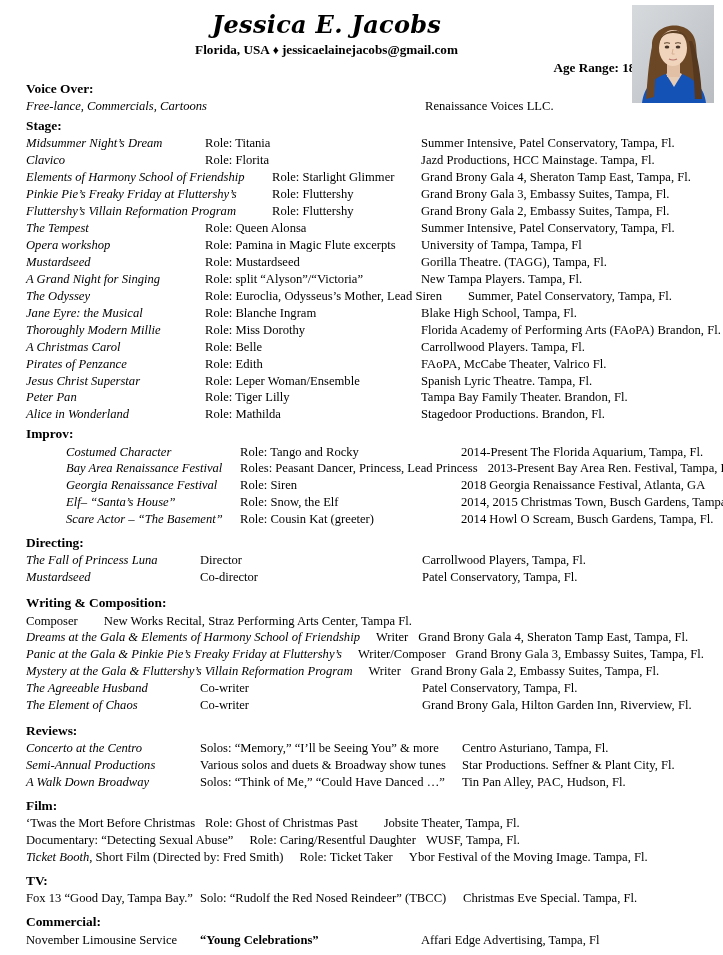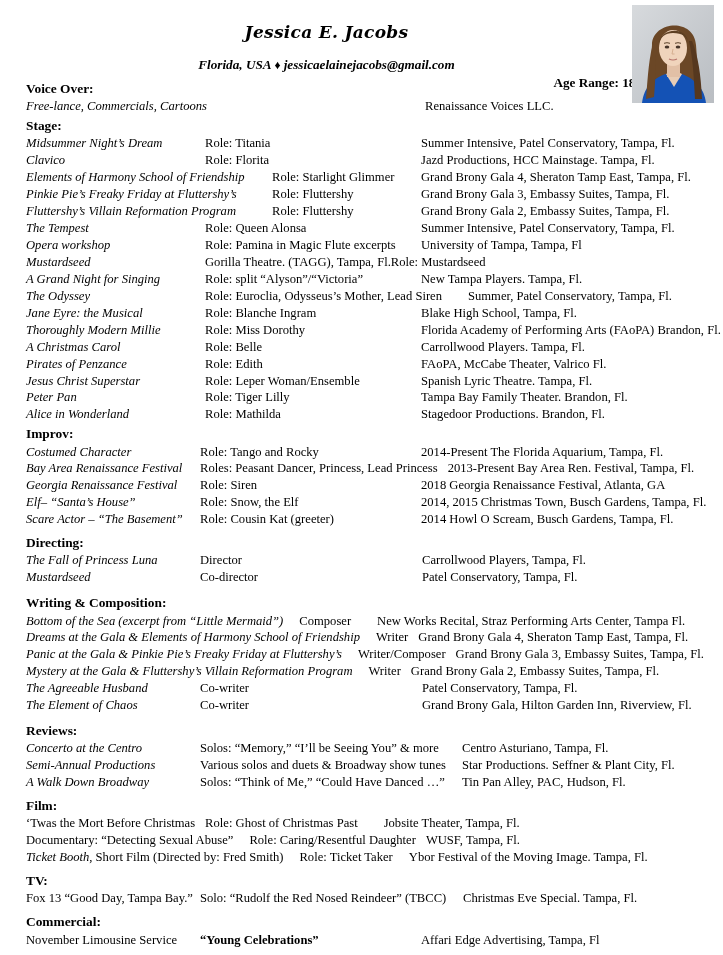--- a/index.html
+++ b/index.html
@@ -29,34 +29,33 @@
     position: relative;
     padding-top: 9px;
     height: 78px;
     box-sizing: border-box;
   }
   .name {
     text-align: center;
     font-family: "DejaVu Serif", "Liberation Serif", serif;
     font-style: italic;
     font-weight: bold;
-    font-size: 17px;
+    font-size: 24px;
     letter-spacing: 0.3px;
-    margin: 12px;
+    margin: 0;
     padding-right: 70px;
     line-height: 1.35;
   }
   .contact-line {
     text-align: center;
     font-weight: bold;
     font-size: 13.2px;
     margin: 0;
     padding-right: 70px;
     line-height: 1.33;
-    font-style: italic;
   }
   .contact-line .sep {
     padding: 0 3px;
     font-size: 12px;
   }
   .age-line {
     text-align: right;
     font-weight: bold;
     font-size: 13.2px;
     margin: 0;
@@ -96,21 +95,21 @@
     white-space: nowrap;
   }
   .c-title { font-style: italic; }
   .c-plain { font-style: normal; }
 
   
   .w-a { width: 179px; flex: 0 0 179px; }   
   .w-b { width: 216px; flex: 0 0 216px; }   
   .w-wide { width: 246px; flex: 0 0 246px; }
   .w-role2 { width: 149px; flex: 0 0 149px; }
-  .w-imp-a { width: 174px; flex: 0 0 174px; }
+  .w-imp-a { width: 174px; flex: 0 0 174px; margin-left: 40px; }
   .w-imp-b { width: 221px; flex: 0 0 221px; }
   .w-dir-a { width: 174px; flex: 0 0 174px; }
   .w-dir-b { width: 222px; flex: 0 0 222px; }
   .w-rev-a { width: 174px; flex: 0 0 174px; }
   .w-rev-b { width: 262px; flex: 0 0 262px; }
   .w-tv-a  { width: 174px; flex: 0 0 174px; }
   .w-tv-b  { width: 263px; flex: 0 0 263px; }
   .w-com-a { width: 174px; flex: 0 0 174px; }
   .w-com-b { width: 221px; flex: 0 0 221px; font-weight: bold; }
   .free { flex: 0 0 auto; }
@@ -213,22 +212,22 @@
         <span class="c-plain w-b">Role: Queen Alonsa</span>
         <span class="c-plain free">Summer Intensive, Patel Conservatory, Tampa, Fl.</span>
       </div>
       <div class="row">
         <span class="c-title w-a">Opera workshop</span>
         <span class="c-plain w-b">Role: Pamina in Magic Flute excerpts</span>
         <span class="c-plain free">University of Tampa, Tampa, Fl</span>
       </div>
       <div class="row">
         <span class="c-title w-a">Mustardseed</span>
+        <span class="c-plain w-b">Role: Mustardseed</span>
         <span class="c-plain free">Gorilla Theatre. (TAGG), Tampa, Fl.</span>
-        <span class="c-plain w-b">Role: Mustardseed</span>
       </div>
       <div class="row">
         <span class="c-title w-a">A Grand Night for Singing</span>
         <span class="c-plain w-b">Role: split “Alyson”/“Victoria”</span>
         <span class="c-plain free">New Tampa Players. Tampa, Fl.</span>
       </div>
       <div class="row">
         <span class="c-title w-a">The Odyssey</span>
         <span class="c-plain free gap-lg">Role: Euroclia, Odysseus’s Mother, Lead Siren</span>
         <span class="c-plain free">Summer, Patel Conservatory, Tampa, Fl.</span>
@@ -313,21 +312,20 @@
         <span class="c-plain w-dir-b">Co-director</span>
         <span class="c-plain free">Patel Conservatory, Tampa, Fl.</span>
       </div>
     </div>
 
     <div class="spacer-3"></div>
 
     <div class="section">
       <div class="section-title">Writing &amp; Composition:</div>
       <div class="row">
-        <span class="c-title free gap-md">Bottom of the Sea (excerpt from “Little Mermaid”)</span>
         <span class="c-plain free gap-lg">Composer</span>
         <span class="c-plain free">New Works Recital, Straz Performing Arts Center, Tampa Fl.</span>
       </div>
       <div class="row">
         <span class="c-title free gap-md">Dreams at the Gala &amp; Elements of Harmony School of Friendship</span>
         <span class="c-plain free gap-sm">Writer</span>
         <span class="c-plain free">Grand Brony Gala 4, Sheraton Tamp East, Tampa, Fl.</span>
       </div>
       <div class="row">
         <span class="c-title free gap-md">Panic at the Gala &amp; Pinkie Pie’s Freaky Friday at Fluttershy’s</span>

